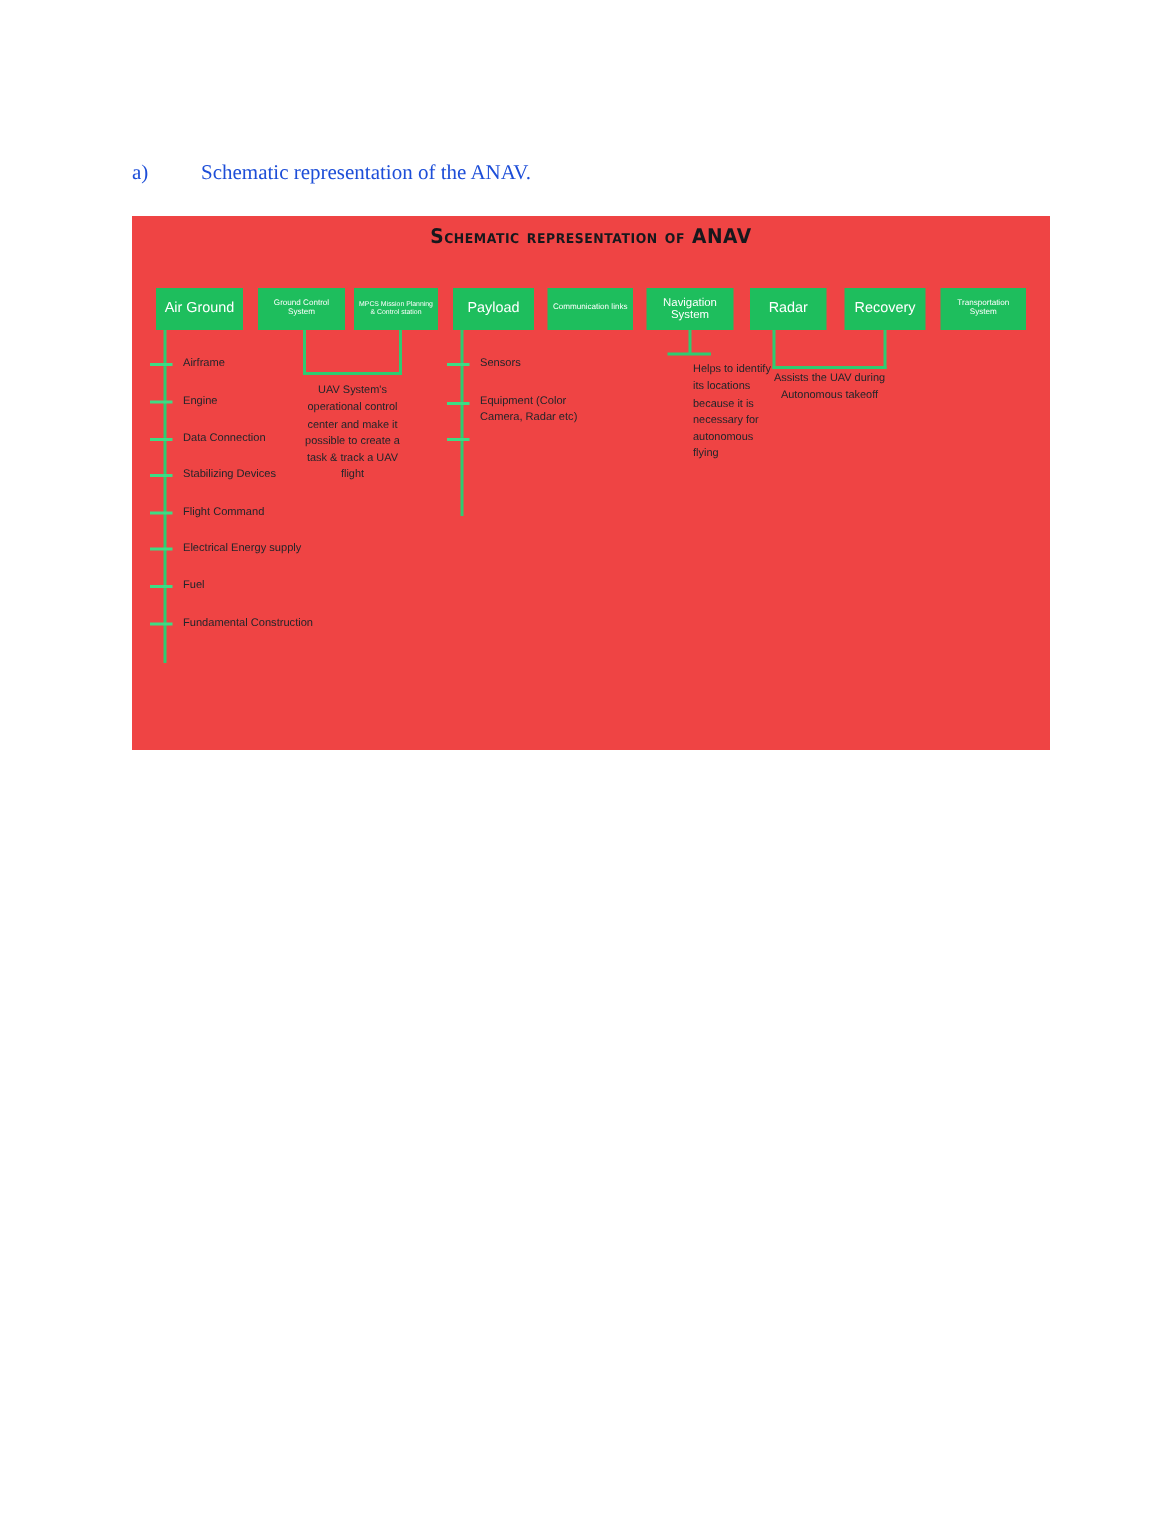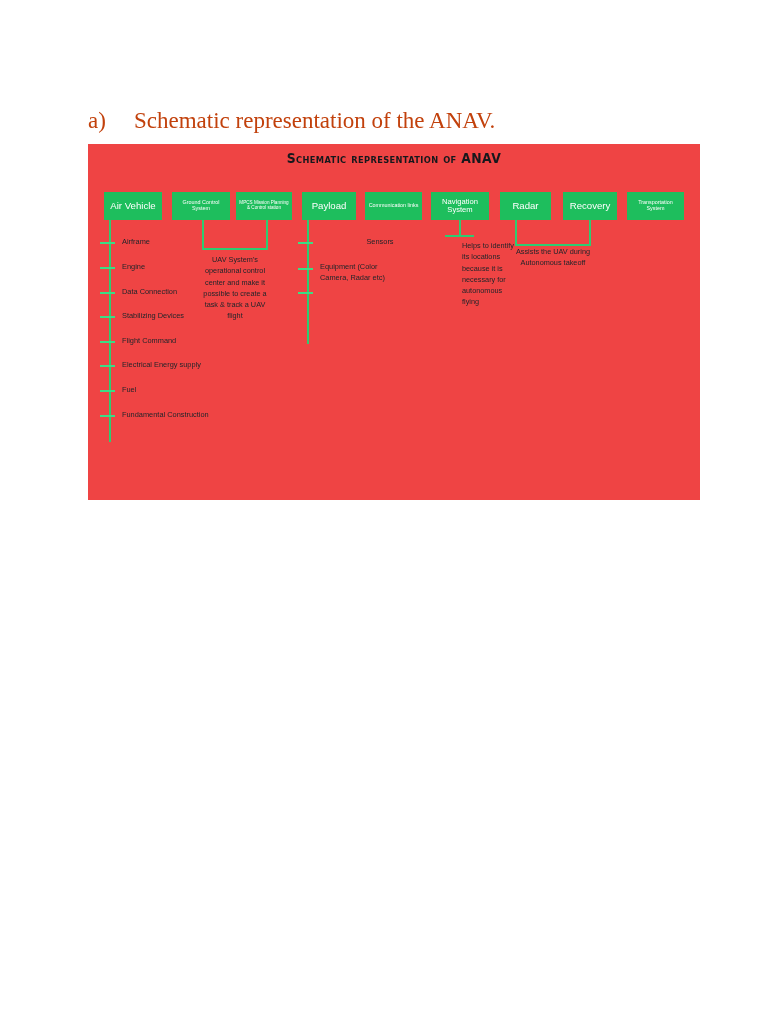--- a/index.html
+++ b/index.html
@@ -15,22 +15,22 @@
     overflow: hidden;
   }
 
   
   #doc-heading {
     position: absolute;
     left: 88px;
     top: 108px;
     width: 600px;
     font-family: "Liberation Serif", serif;
-    font-size: 23px;
-    color: #c2410c;
+    font-size: 14px;
+    color: #1d4ed8;
     white-space: nowrap;
   }
   #doc-heading .marker {
     display: inline-block;
     width: 46px;
   }
 
   
   #diagram-panel {
     position: absolute;
@@ -128,21 +128,21 @@
 
 <div id="doc-heading">
   <span class="marker">a)</span><span>Schematic representation of the ANAV.</span>
 </div>
 
 <div id="diagram-panel">
 
   <div id="diagram-title">Schematic representation of  ANAV</div>
 
   <div class="node-box size-lg" style="left:16px; top:48px; width:58px; height:28px;">
-    <span>Air Vehicle</span>
+    <span>Air Ground</span>
   </div>
 
   <div class="node-box size-sm" style="left:84px; top:48px; width:58px; height:28px;">
     <span>Ground Control System</span>
   </div>
 
   <div class="node-box size-xs" style="left:148px; top:48px; width:56px; height:28px;">
     <span>MPCS Mission Planning &amp; Control station</span>
   </div>
 
@@ -193,21 +193,21 @@
   <div class="bracket" style="left:114px; top:76px; width:66px; height:30px;"></div>
 
   <div class="desc-block center" style="left:108px; top:110px; width:78px;">UAV System's operational control center and make it possible to create a task &amp; track a UAV flight</div>
 
   <div class="vline" style="left:219px; top:76px; height:124px;"></div>
 
   <div class="tick" style="left:210px; top:98px;"></div>
   <div class="tick" style="left:210px; top:124px;"></div>
   <div class="tick" style="left:210px; top:148px;"></div>
 
-  <div class="wrap-label" style="left:232px; top:93px; width:120px;text-align:center;">Sensors</div>
+  <div class="wrap-label" style="left:232px; top:93px; width:120px;">Sensors</div>
   <div class="wrap-label" style="left:232px; top:118px; width:74px;">Equipment (Color Camera, Radar etc)</div>
 
   <div class="vline" style="left:371px; top:76px; height:16px;"></div>
   <div class="hline" style="left:357px; top:91px; width:29px;"></div>
 
   <div class="desc-block left" style="left:345px; top:96px; width:54px;margin-left:29px;">Helps to identify its locations because it is necessary for autonomous flying</div>
 
   <div class="bracket" style="left:427px; top:76px; width:76px; height:26px;"></div>
 
   <div class="desc-block center" style="left:424px; top:102px; width:82px;text-align:center;">Assists the UAV during Autonomous takeoff</div>

